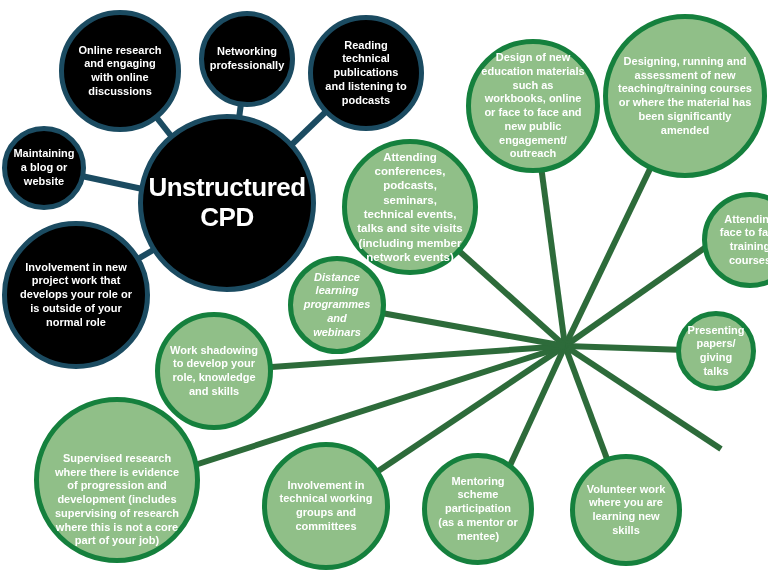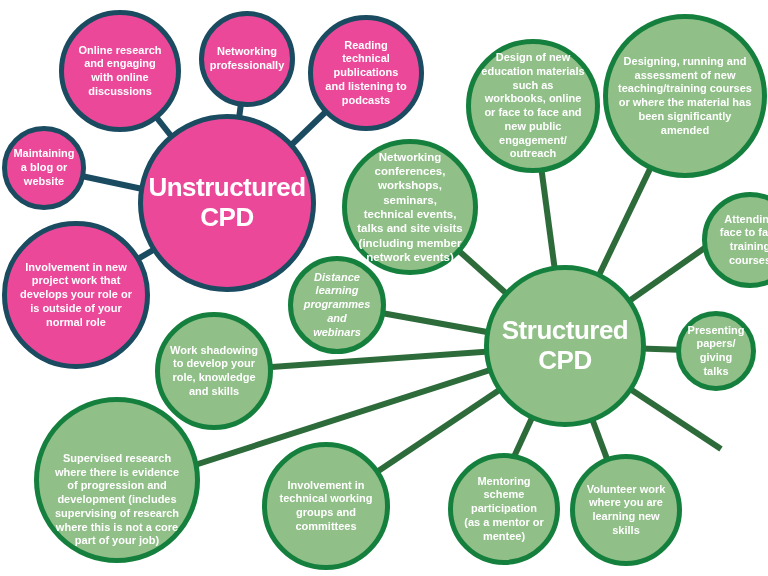--- a/index.html
+++ b/index.html
@@ -26,21 +26,21 @@
     align-items: center;
     justify-content: center;
     text-align: center;
     color: #ffffff;
     font-weight: bold;
     font-size: 11px;
     line-height: 1.25;
     padding: 10px;
   }
   .node-blue {
-    background: #ec4899;
+    background: #000000;
     border: 5px solid #1b4b61;
   }
   .node-green {
     background: #90bf88;
     border: 5px solid #15803d;
   }
   .hub {
     font-size: 26px;
     line-height: 1.15;
     letter-spacing: -0.5px;
@@ -57,21 +57,21 @@
   #n-designing   { left: 603px; top:  14px; width: 164px; height: 164px; }
   #n-conferences { left: 342px; top: 139px; width: 136px; height: 136px; font-size: 11.5px; }
   #n-face        { left: 702px; top: 192px; width:  96px; height:  96px; }
   #n-distance    { left: 288px; top: 256px; width:  98px; height:  98px; font-style: italic; }
   #n-structured  { left: 484px; top: 265px; width: 162px; height: 162px; }
   #n-presenting  { left: 676px; top: 311px; width:  80px; height:  80px; padding: 6px; }
   #n-secondment  { left: 675px; top: 403px; width:  92px; height:  92px; }
   #n-shadowing   { left: 155px; top: 312px; width: 118px; height: 118px; }
   #n-supervised  { left:  34px; top: 397px; width: 166px; height: 166px; align-items: flex-end; }
   #n-technical   { left: 262px; top: 442px; width: 128px; height: 128px; }
-  #n-mentoring   { left: 448px; top: 453px; width: 112px; height: 112px; }
+  #n-mentoring   { left: 422px; top: 453px; width: 112px; height: 112px; }
   #n-volunteer   { left: 570px; top: 454px; width: 112px; height: 112px; }
 </style>
 </head>
 <body>
 
 <div id="canvas">
 
   <svg id="wires" viewBox="0 0 768 576" xmlns="http://www.w3.org/2000/svg">
 
     <line class="wire-blue" x1="227" y1="207" x2="120" y2="71"></line>
@@ -113,30 +113,27 @@
     <span>Involvement in new project work that develops your role or is outside of your normal role</span>
   </div>
 
   <div class="node node-green" id="n-design">
     <span>Design of new education materials such as workbooks, online or face to face and new public engagement/ outreach</span>
   </div>
   <div class="node node-green" id="n-designing">
     <span>Designing, running and assessment of new teaching/training courses or where the material has been significantly amended</span>
   </div>
   <div class="node node-green" id="n-conferences">
-    <span>Networking conferences, workshops, seminars, technical events, talks and site visits (including member network events)</span>
+    <span>Attending conferences, podcasts, seminars, technical events, talks and site visits (including member network events)</span>
   </div>
   <div class="node node-green" id="n-face">
     <span>Attending face to face training courses</span>
   </div>
   <div class="node node-green" id="n-distance">
     <span>Distance learning programmes and webinars</span>
-  </div>
-  <div class="node node-green hub" id="n-structured">
-    <span>Structured CPD</span>
   </div>
   <div class="node node-green" id="n-presenting">
     <span>Presenting papers/ giving talks</span>
   </div>
   <div class="node node-green" id="n-shadowing">
     <span>Work shadowing to develop your role, knowledge and skills</span>
   </div>
   <div class="node node-green" id="n-supervised">
     <span>Supervised research where there is evidence of progression and development (includes supervising of research where this is not a core part of your job)</span>
   </div>

